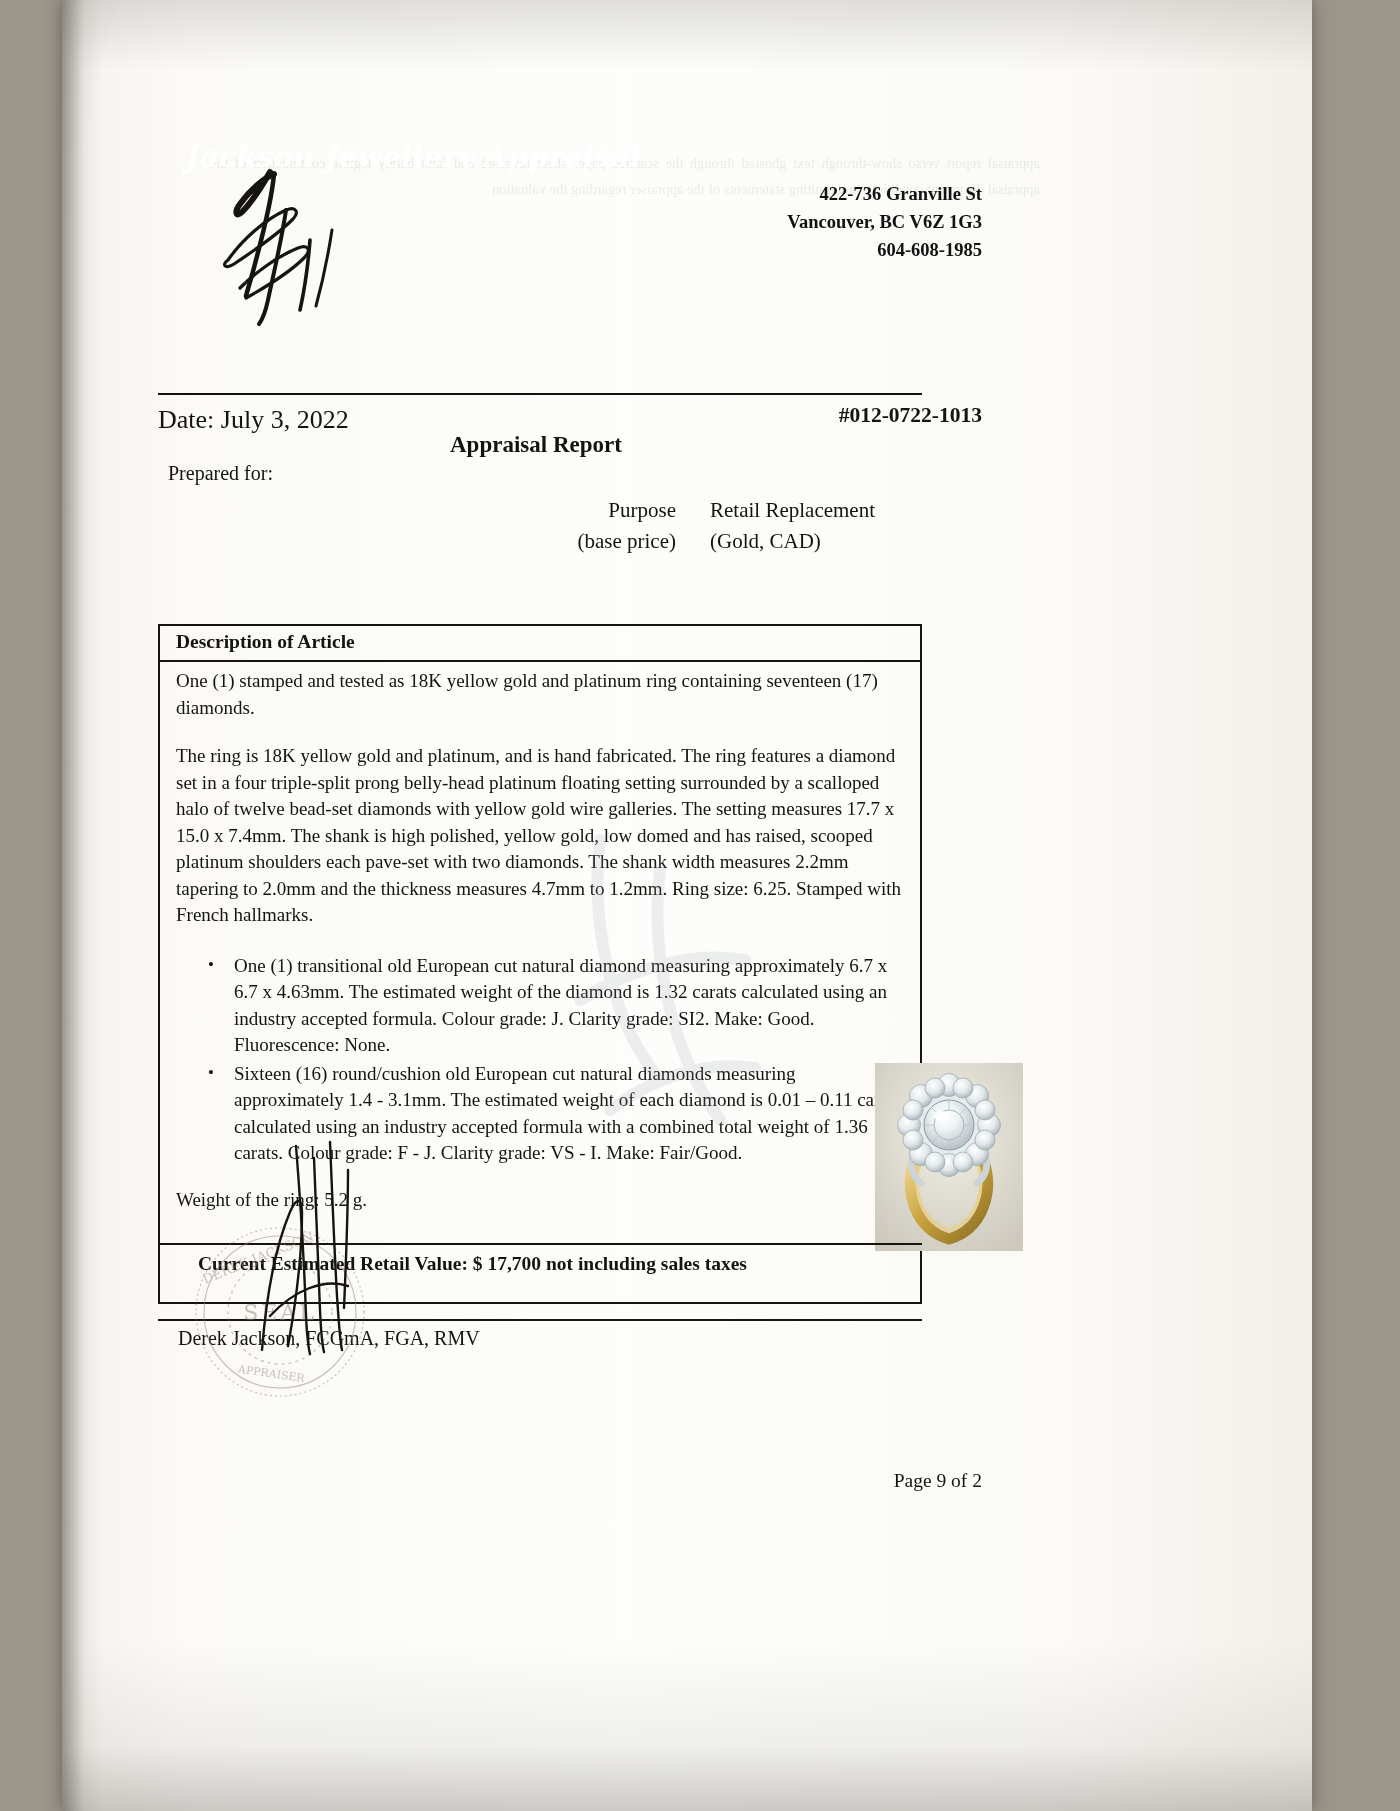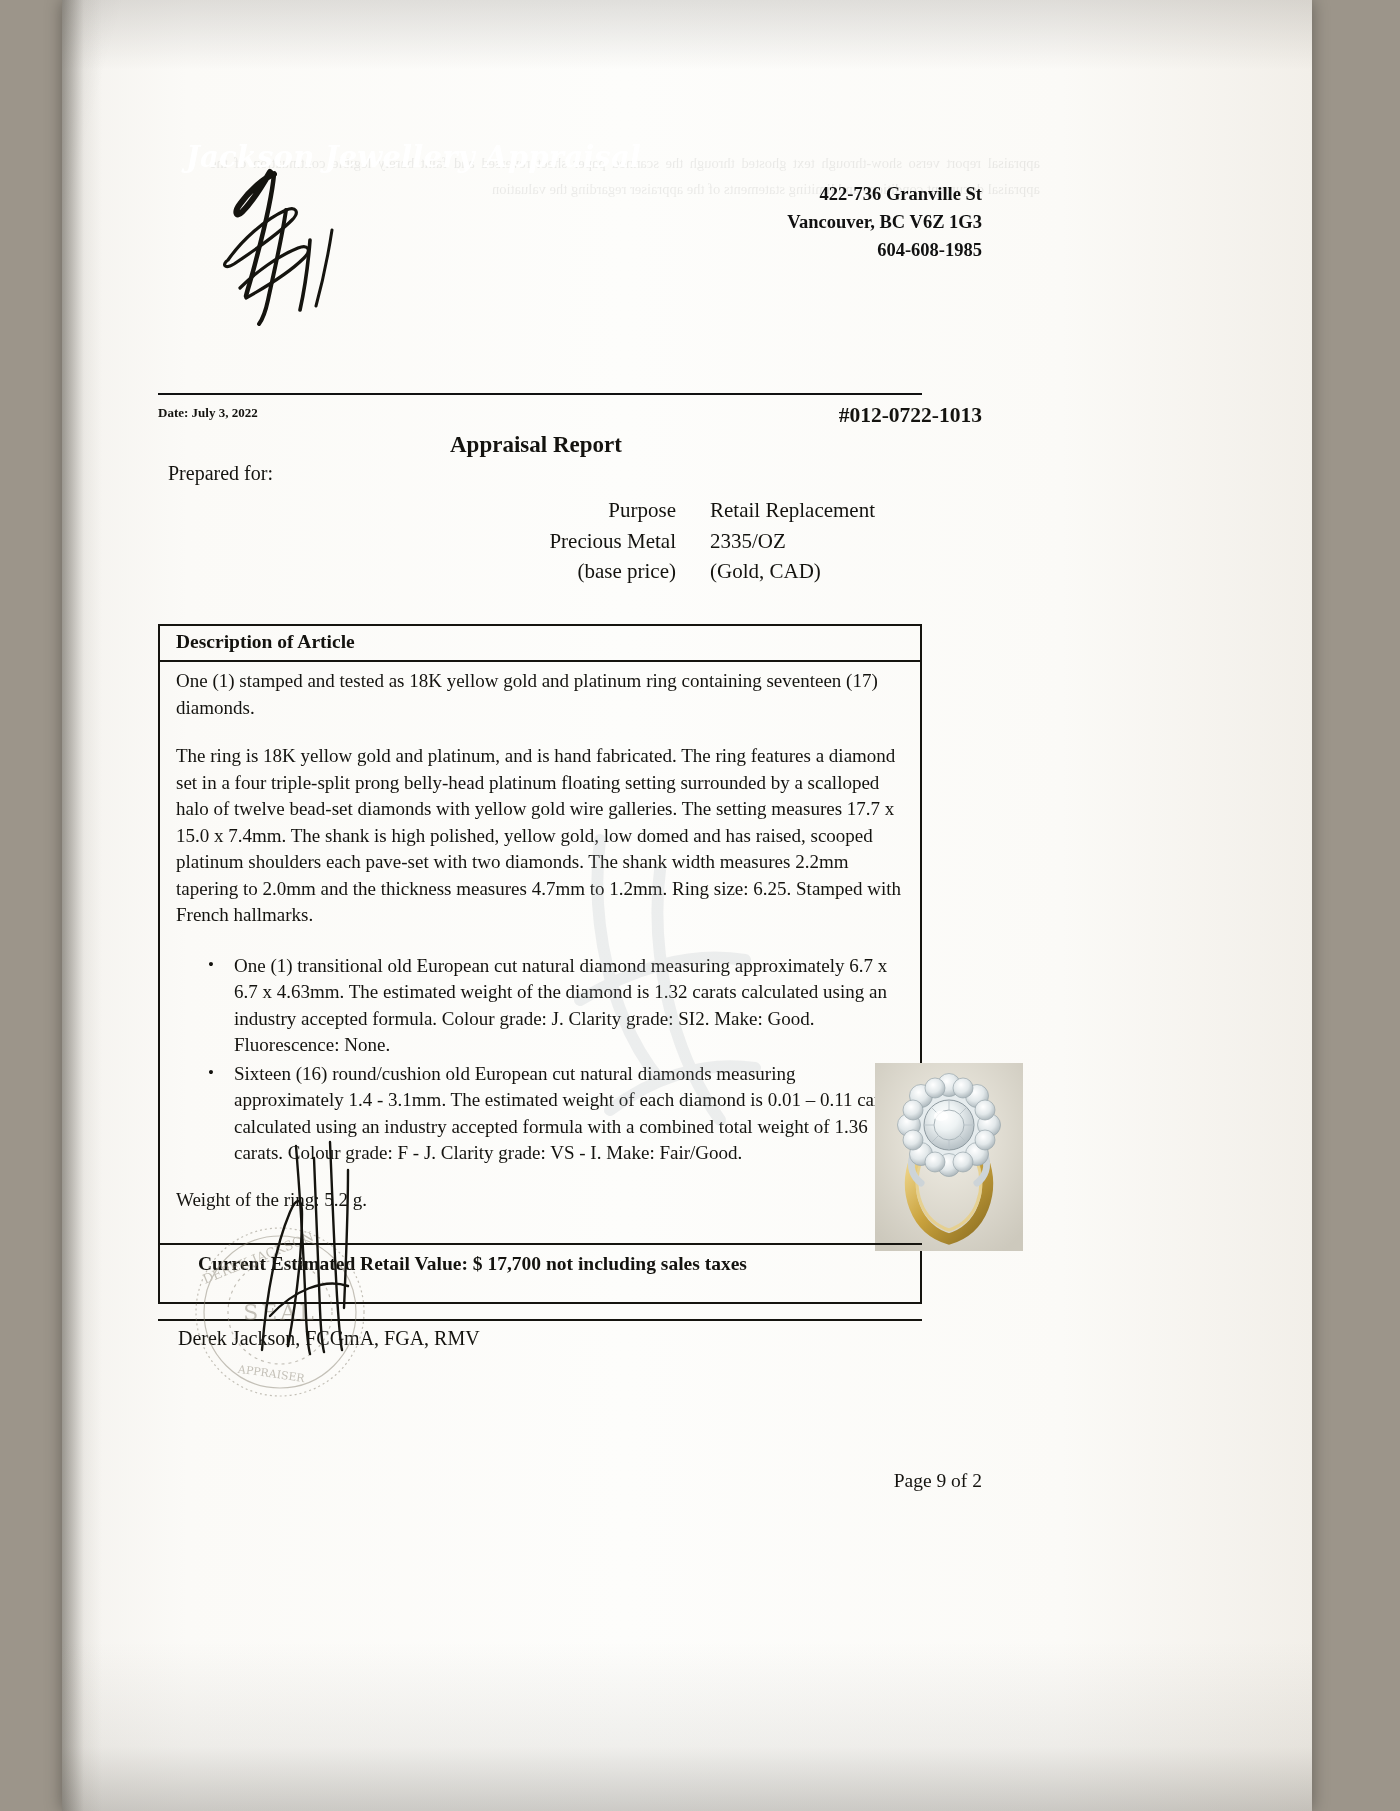--- a/index.html
+++ b/index.html
@@ -130,22 +130,22 @@
     top: 393px;
     width: 764px;
     height: 0;
     border-top: 2.4px solid #111;
   }
 
   .date-line {
     position: absolute;
     left: 158px;
     top: 405px;
-    font-weight: bold;
-    font-size: 13px;
+    font-weight: normal;
+    font-size: 26px;
     white-space: nowrap;
   }
   .refno {
     position: absolute;
     right: 268px;
     top: 403px;
     font-weight: bold;
     font-size: 21.5px;
     white-space: nowrap;
   }
@@ -375,24 +375,20 @@
 
   <div class="date-line">Date: July 3, 2022</div>
   <div class="refno">#012-0722-1013</div>
   <div class="report-title">Appraisal Report</div>
   <div class="prepared-for">Prepared for:</div>
 
   <div class="meta">
     <div class="meta-row">
       <div class="meta-label">Purpose</div>
       <div class="meta-value">Retail Replacement</div>
-    </div>
-    <div class="meta-row">
-      <div class="meta-label">Precious Metal</div>
-      <div class="meta-value">2335/OZ</div>
     </div>
     <div class="meta-row">
       <div class="meta-label">(base price)</div>
       <div class="meta-value">(Gold, CAD)</div>
     </div>
   </div>
 
   <div class="article-box"></div>
   <div class="article-box-head"></div>
   <div class="article-head-text">Description of Article</div>

